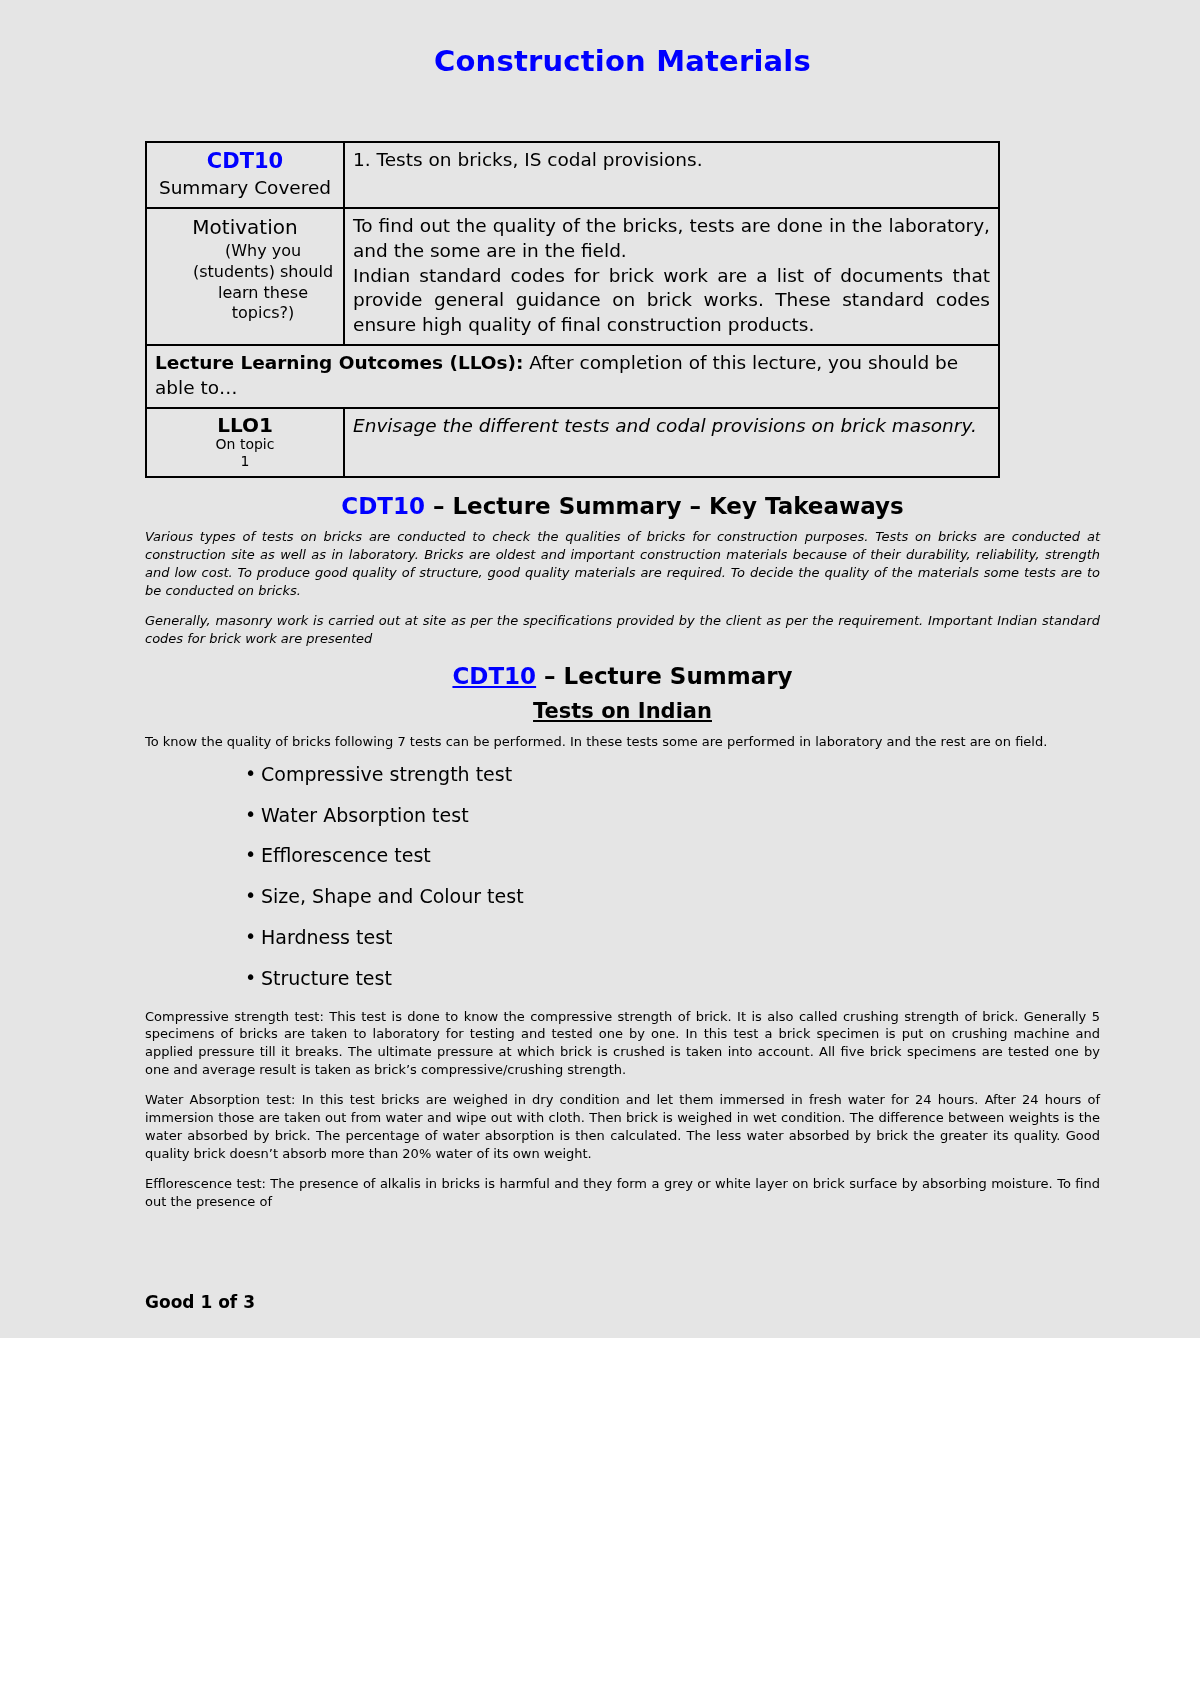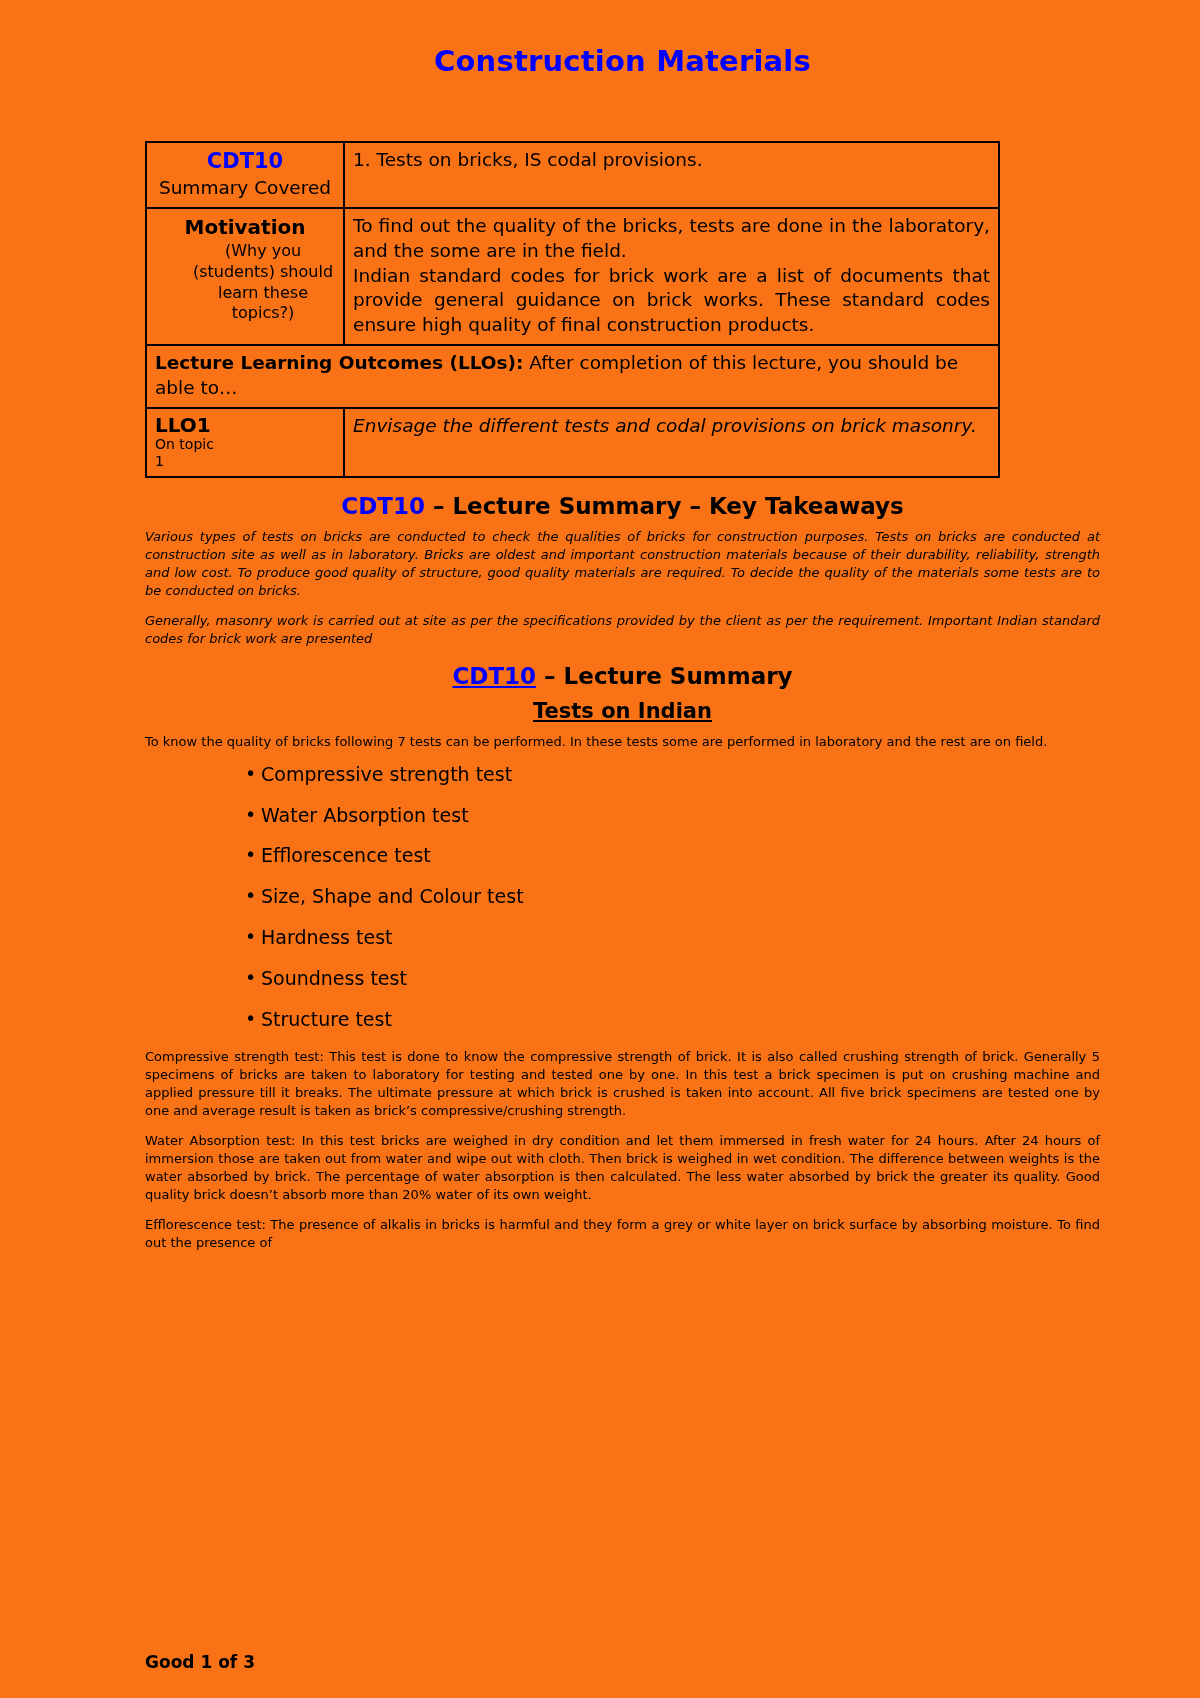--- a/index.html
+++ b/index.html
@@ -7,22 +7,22 @@
     padding: 0;
     background: #ffffff;
   }
   body {
     font-family: "DejaVu Sans", sans-serif;
     color: #000000;
   }
   .page {
     position: relative;
     width: 1200px;
-    height: 1698px;
-    background: #f97316;
+    height: 1338px;
+    background: #e5e5e5;
     box-sizing: border-box;
     padding: 30px 100px 0 145px;
     overflow: hidden;
   }
   .doc-title {
     text-align: center;
     color: #0000ff;
     font-weight: bold;
     font-size: 29px;
     letter-spacing: 0.2px;
@@ -50,21 +50,21 @@
   }
   .cdt-blue {
     color: #0000ff;
     font-weight: bold;
     font-size: 21px;
   }
   .label-sub {
     font-size: 18.5px;
   }
   .motivation-title {
-    font-weight: bold;
+    font-weight: normal;
     font-size: 20px;
     text-align: center;
   }
   .motivation-sub {
     font-size: 16px;
     line-height: 1.3;
     margin-left: 36px;
   }
   td.body-cell {
     text-align: justify;
@@ -73,21 +73,21 @@
   }
   td.row-topics-label { padding-top: 10px; padding-bottom: 10px; }
   td.llo-head {
     font-size: 19px;
     line-height: 1.35;
     padding: 7px 8px 8px 8px;
   }
   .llo-head b { font-weight: bold; }
   td.llo-id {
     width: 86px;
-    text-align: left;
+    text-align: center;
     padding: 6px 6px 6px 8px;
   }
   .llo-id-main { font-weight: bold; font-size: 20px; line-height: 1.1; }
   .llo-id-sub { font-size: 14px; line-height: 1.15; }
   td.llo-text {
     font-style: italic;
     font-size: 19px;
     padding-top: 22px;
   }
 
@@ -210,21 +210,20 @@
   <h3 class="sub-heading">Tests on Indian</h3>
 
   <p class="para">To know the quality of bricks following 7 tests can be performed. In these tests some are performed in laboratory and the rest are on field.</p>
 
   <ul class="tests">
     <li>Compressive strength test</li>
     <li>Water Absorption test</li>
     <li>Efflorescence test</li>
     <li>Size, Shape and Colour test</li>
     <li>Hardness test</li>
-    <li>Soundness test</li>
     <li>Structure test</li>
   </ul>
 
   <p class="para">Compressive strength test: This test is done to know the compressive strength of brick. It is also called crushing strength of brick. Generally 5 specimens of bricks are taken to laboratory for testing and tested one by one. In this test a brick specimen is put on crushing machine and applied pressure till it breaks. The ultimate pressure at which brick is crushed is taken into account. All five brick specimens are tested one by one and average result is taken as brick’s compressive/crushing strength.</p>
   <p class="para">Water Absorption test: In this test bricks are weighed in dry condition and let them immersed in fresh water for 24 hours. After 24 hours of immersion those are taken out from water and wipe out with cloth. Then brick is weighed in wet condition. The difference between weights is the water absorbed by brick. The percentage of water absorption is then calculated. The less water absorbed by brick the greater its quality. Good quality brick doesn’t absorb more than 20% water of its own weight.</p>
   <p class="para last">Efflorescence test: The presence of alkalis in bricks is harmful and they form a grey or white layer on brick surface by absorbing moisture. To find out the presence of</p>
 
   <div class="footer">
     <span>Good </span><span class="num">1</span><span> of </span><span class="num">3</span>
   </div>

